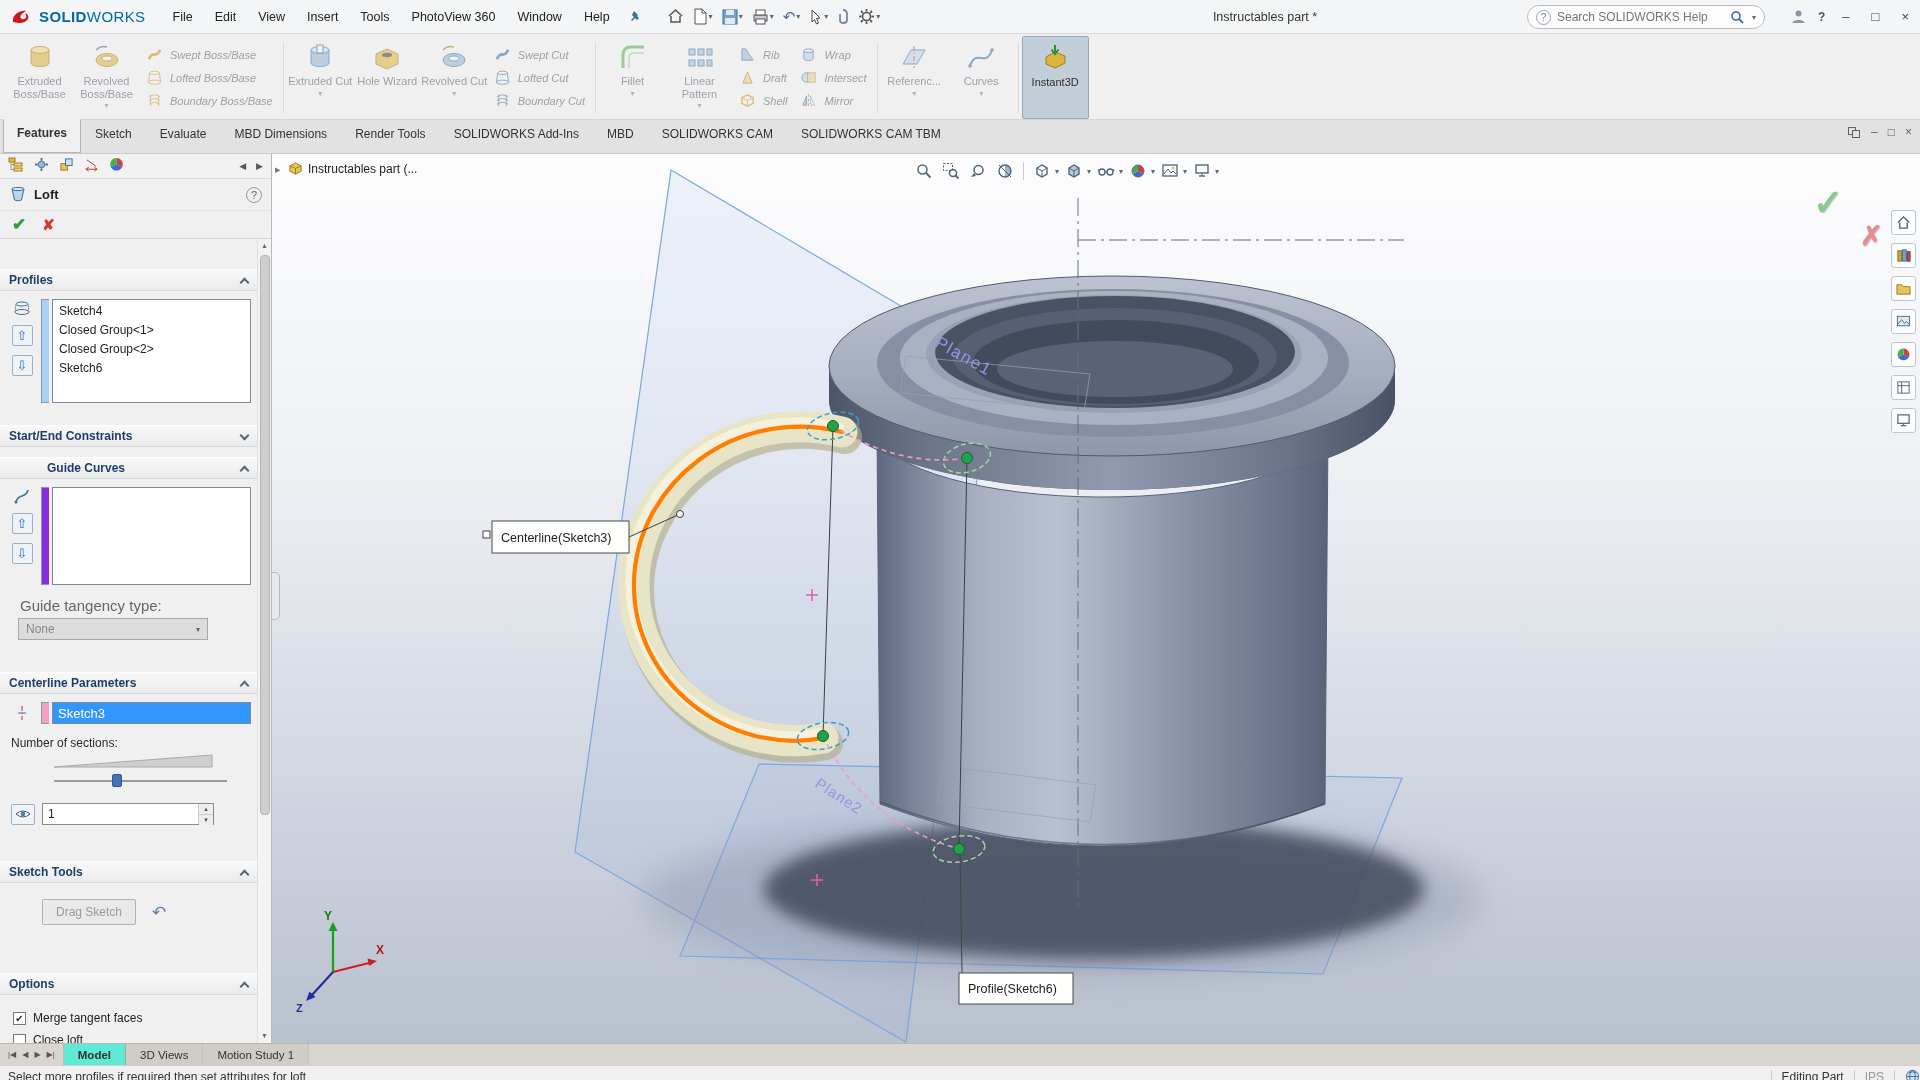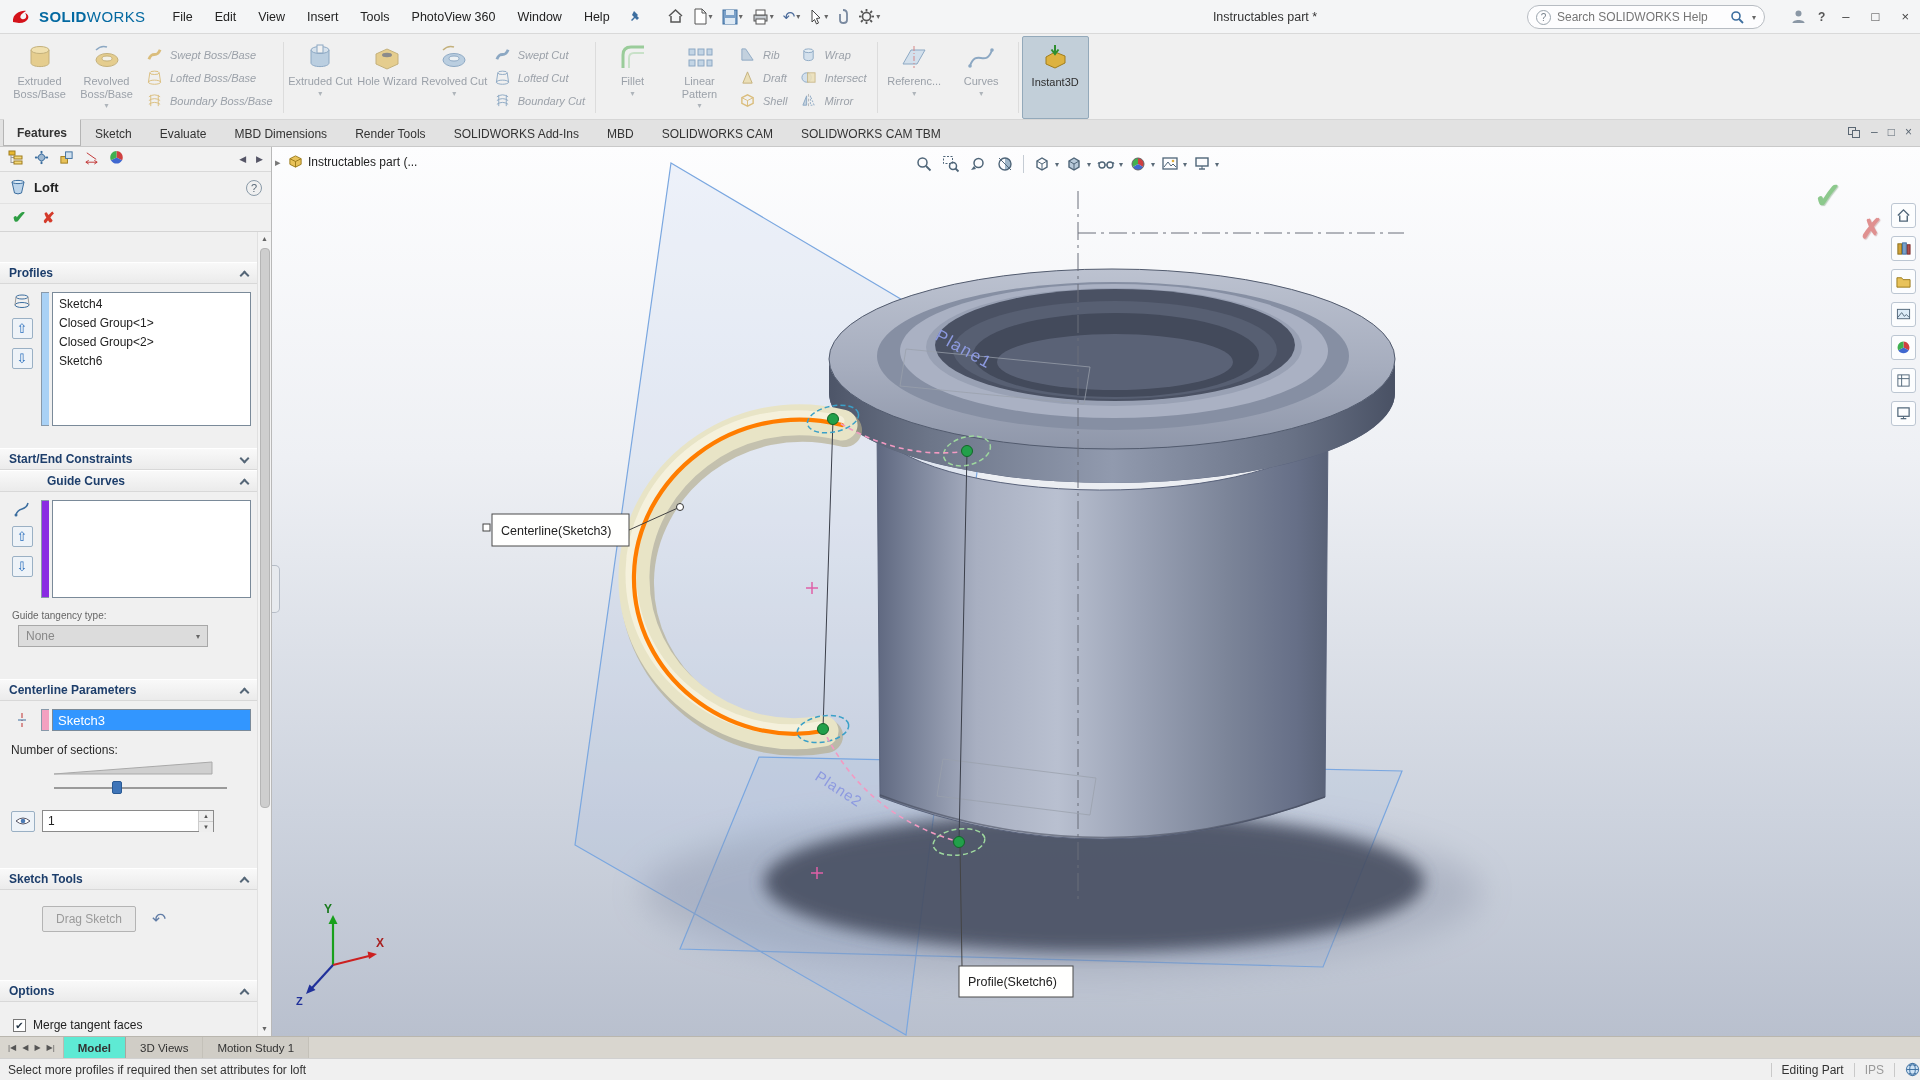--- a/index.html
+++ b/index.html
@@ -33,21 +33,21 @@
 .rbig.active{background:#c2cfd9;border:1px solid #93a9ba;border-radius:2px;}
 .rbig.active .lb{color:#2e2e2e;}
 .rstack{display:flex;flex-direction:column;justify-content:center;gap:3px;padding:0 7px;}
 .rsm{display:flex;align-items:center;gap:8px;height:20px;font-style:italic;}
 .rsm .lb{font-size:11px;color:#9ba1a9;white-space:nowrap;}
 .rsep{width:1px;background:#dcdcdc;margin:6px 3px;}
 .ric{opacity:.55;display:flex;}
 .rbig.active .ric{opacity:1;}
 
 
-#cmdtabs{height:27px;background:#e2e2e2;border-bottom:1px solid #c9c9c9;display:flex;align-items:stretch;padding-left:3px;position:relative;}
+#cmdtabs{height:34px;background:#e2e2e2;border-bottom:1px solid #c9c9c9;display:flex;align-items:stretch;padding-left:3px;position:relative;}
 .ctab{padding:0 13px;line-height:26px;font-size:12px;color:#333;border:1px solid transparent;}
 .ctab.active{background:#f0f0f0;border-color:#b5b5b5;border-top-color:#f0f0f0;margin-top:-1px;font-weight:bold;}
 .ct-right{position:absolute;right:8px;top:5px;display:flex;gap:10px;color:#5a6672;font-size:12px;align-items:center;}
 
 
 #main{display:flex;height:889px;}
 #pm{width:272px;background:#f0f0f0;border-right:1px solid #b9b9b9;display:flex;flex-direction:column;position:relative;}
 #viewport{position:relative;flex:1;background:linear-gradient(180deg,#fdfdfe 0%,#eef0f4 35%,#cdd3de 75%,#b9c0ce 100%);overflow:hidden;}
 #scene{position:absolute;inset:0;z-index:1;}
 .vp-overlay{position:absolute;z-index:2;}
@@ -70,21 +70,21 @@
 .sec-c{padding:8px 6px 16px 6px;}
 .selrow{display:flex;gap:3px;}
 .selcol{width:32px;display:flex;flex-direction:column;align-items:center;gap:9px;padding-top:1px;flex:0 0 32px;}
 .arrbtn{width:21px;height:21px;border:1px solid #9ab0c4;background:#eef3f8;color:#2a6fbd;font-size:13px;line-height:19px;text-align:center;border-radius:2px;}
 .strip{width:8px;border:1px solid #8899aa;border-right:none;flex:0 0 8px;}
 .strip.blue{background:#a9d1f5;}
 .strip.purple{background:#8a2be2;}
 .strip.pink{background:#f4a0c0;}
 .listbox{flex:1;background:#fff;border:1px solid #7a8a99;font-size:12px;padding:2px 0;}
 .listbox .li{padding:1px 6px;color:#222;line-height:17px;}
-.lab{color:#666;font-size:10px;margin:12px 2px 4px 6px;}
+.lab{color:#666;font-size:15px;margin:12px 2px 4px 14px;}
 .dd-box{margin:4px 0 14px 12px;width:190px;height:22px;background:#dcdcdc;border:1px solid #a8a8a8;color:#888;display:flex;align-items:center;padding:0 7px;}
 .dd-box .v{flex:1;}
 .selfield{flex:1;height:22px;background:#fff;border:1px solid #7a8a99;display:flex;}
 .selfield .selected{background:#3296ff;color:#fff;font-size:13px;width:100%;display:flex;align-items:center;padding:0 5px;}
 .lab2{color:#2a2a2a;font-size:12px;margin:12px 2px 4px 5px;}
 .slider{position:relative;height:16px;margin:4px 10px 0 48px;}
 .track{position:absolute;top:7px;left:0;right:14px;height:2px;background:#9a9a9a;}
 .thumb{position:absolute;left:58px;top:1px;width:10px;height:13px;background:#3f75b8;border:1px solid #2a5a94;border-radius:2px;}
 .spinrow{display:flex;align-items:center;gap:7px;margin:14px 0 2px 5px;}
 .eyebtn{width:24px;height:21px;border:1px solid #9ab0c4;background:#eef3f8;display:flex;align-items:center;justify-content:center;border-radius:2px;}
@@ -557,35 +557,35 @@
               <svg width="16" height="16" viewBox="0 0 16 16">
                   <ellipse cx="8" cy="4" rx="6" ry="2" fill="none" stroke="#3c6e9f"></ellipse>
                   <ellipse cx="8" cy="12" rx="7" ry="2.5" fill="none" stroke="#3c6e9f"></ellipse>
                   <line x1="2" y1="4" x2="1" y2="12" stroke="#999"></line>
                   <line x1="14" y1="4" x2="15" y2="12" stroke="#999"></line>
                 </svg>
               <span class="arrbtn">⇧</span>
               <span class="arrbtn">⇩</span>
             </div>
             <div class="strip blue"></div>
-            <div class="listbox" style="height:134px;">
+            <div class="listbox" style="height:104px;">
               <div class="li">Sketch4</div>
               <div class="li">Closed Group&lt;1&gt;</div>
               <div class="li">Closed Group&lt;2&gt;</div>
               <div class="li">Sketch6</div>
             </div>
           </div>
         </div>
 
         <div class="sec-h">
           <span class="hl">Start/End Constraints</span>
           <span class="chev down"></span>
         </div>
 
-        <div class="sec-h" style="padding-left:47px;">
+        <div class="sec-h" style="margin-top:10px;padding-left:47px;">
           <span class="hl">Guide Curves</span>
           <span class="chev"></span>
         </div>
         <div class="sec-c" style="padding-bottom:18px;">
           <div class="selrow">
             <div class="selcol">
               <svg width="16" height="16" viewBox="0 0 16 16">
                   <path d="M2 14 C4 5 12 11 14 2" stroke="#3c6e9f" fill="none" stroke-width="1.5"></path>
                   <circle cx="2" cy="14" r="1.5" fill="#3c6e9f"></circle>
                 </svg>

